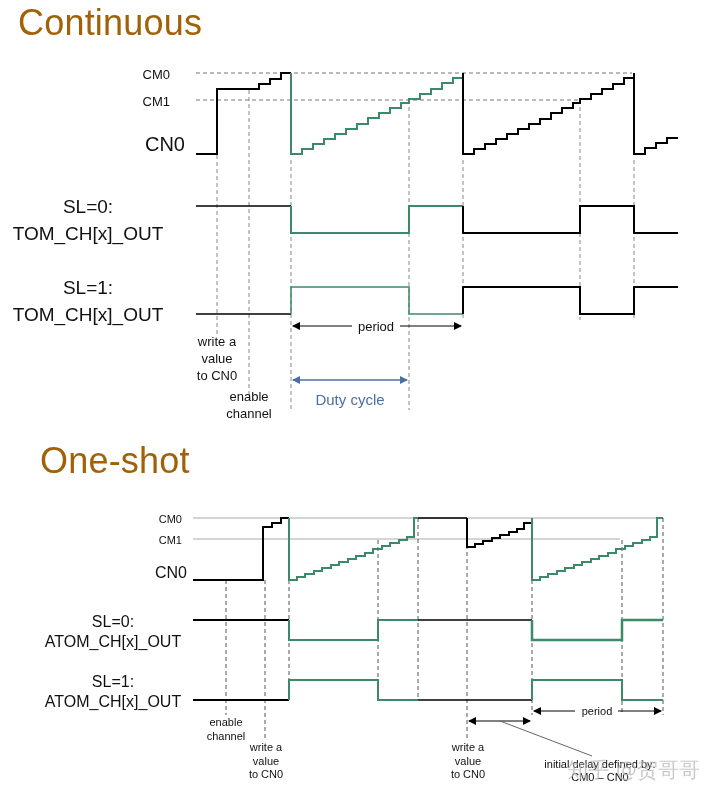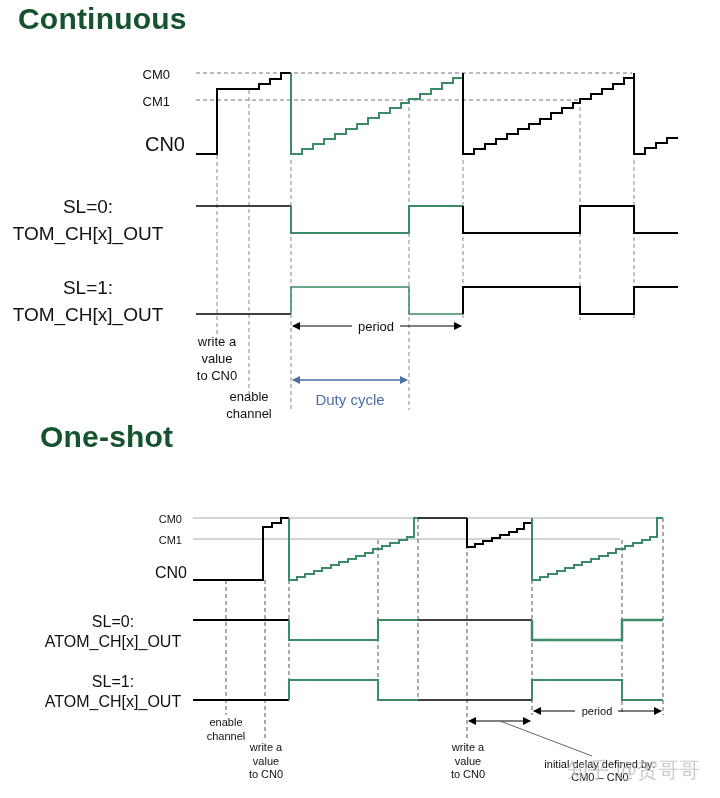--- a/index.html
+++ b/index.html
@@ -1,20 +1,20 @@
 <!DOCTYPE html>
 <html><head>
 <meta charset="utf-8">
 <style>
   html, body { margin: 0; padding: 0; background: #ffffff; }
   body { width: 720px; height: 798px; position: relative; overflow: hidden;
          font-family: "Liberation Sans", "DejaVu Sans", sans-serif; color: #111; }
-  .section-title { position: absolute; font-weight: bold; color: #14532d; font-size: 30px; letter-spacing: 0.2px; }
+  .section-title { position: absolute; font-weight: normal; color: #a16207; font-size: 36px; letter-spacing: 0.2px; }
   #title-continuous { left: 18px; top: 2px; }
-  #title-oneshot { left: 40px; top: 420px; }
+  #title-oneshot { left: 40px; top: 440px; }
   svg#diagram { position: absolute; left: 0; top: 0; }
   .lbl { font-family: "Liberation Sans", sans-serif; fill: #111; }
   .watermark { font-family: "DejaVu Sans", sans-serif; fill: #b8b8b8; opacity: 0.75; }
 </style>
 </head>
 <body>
 
 <div id="title-continuous" class="section-title">Continuous</div>
 <div id="title-oneshot" class="section-title">One-shot</div>
 

